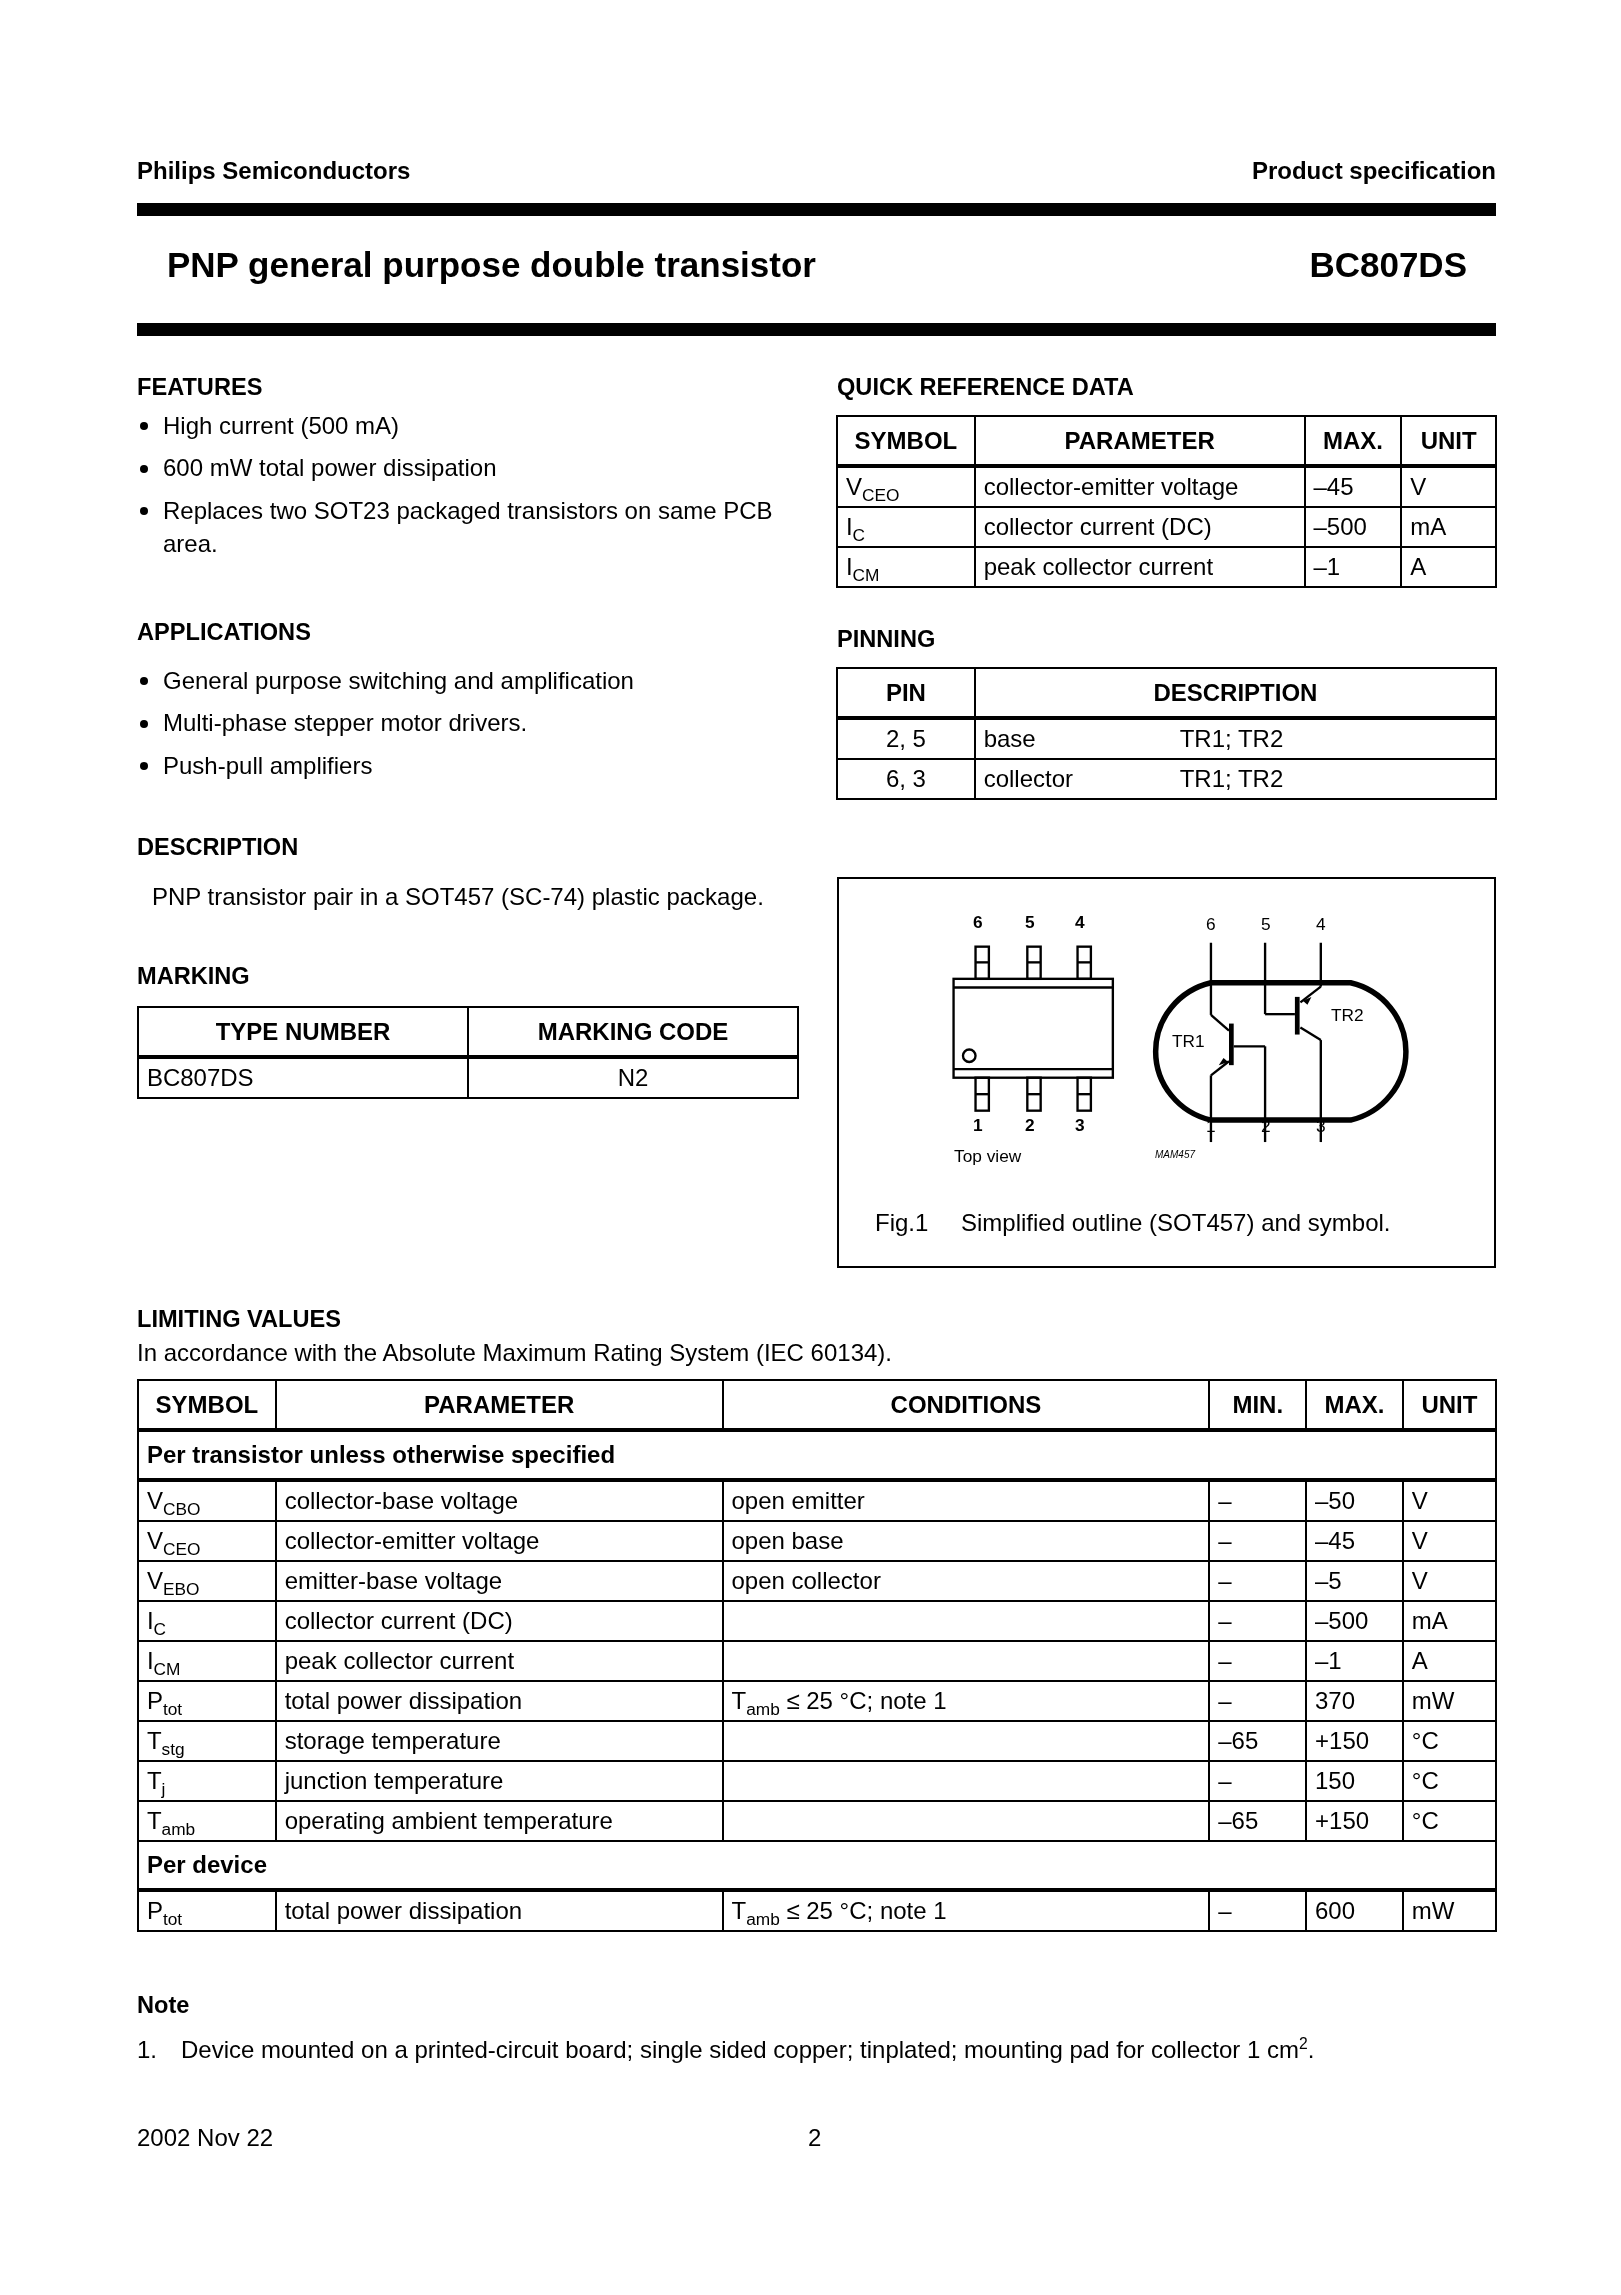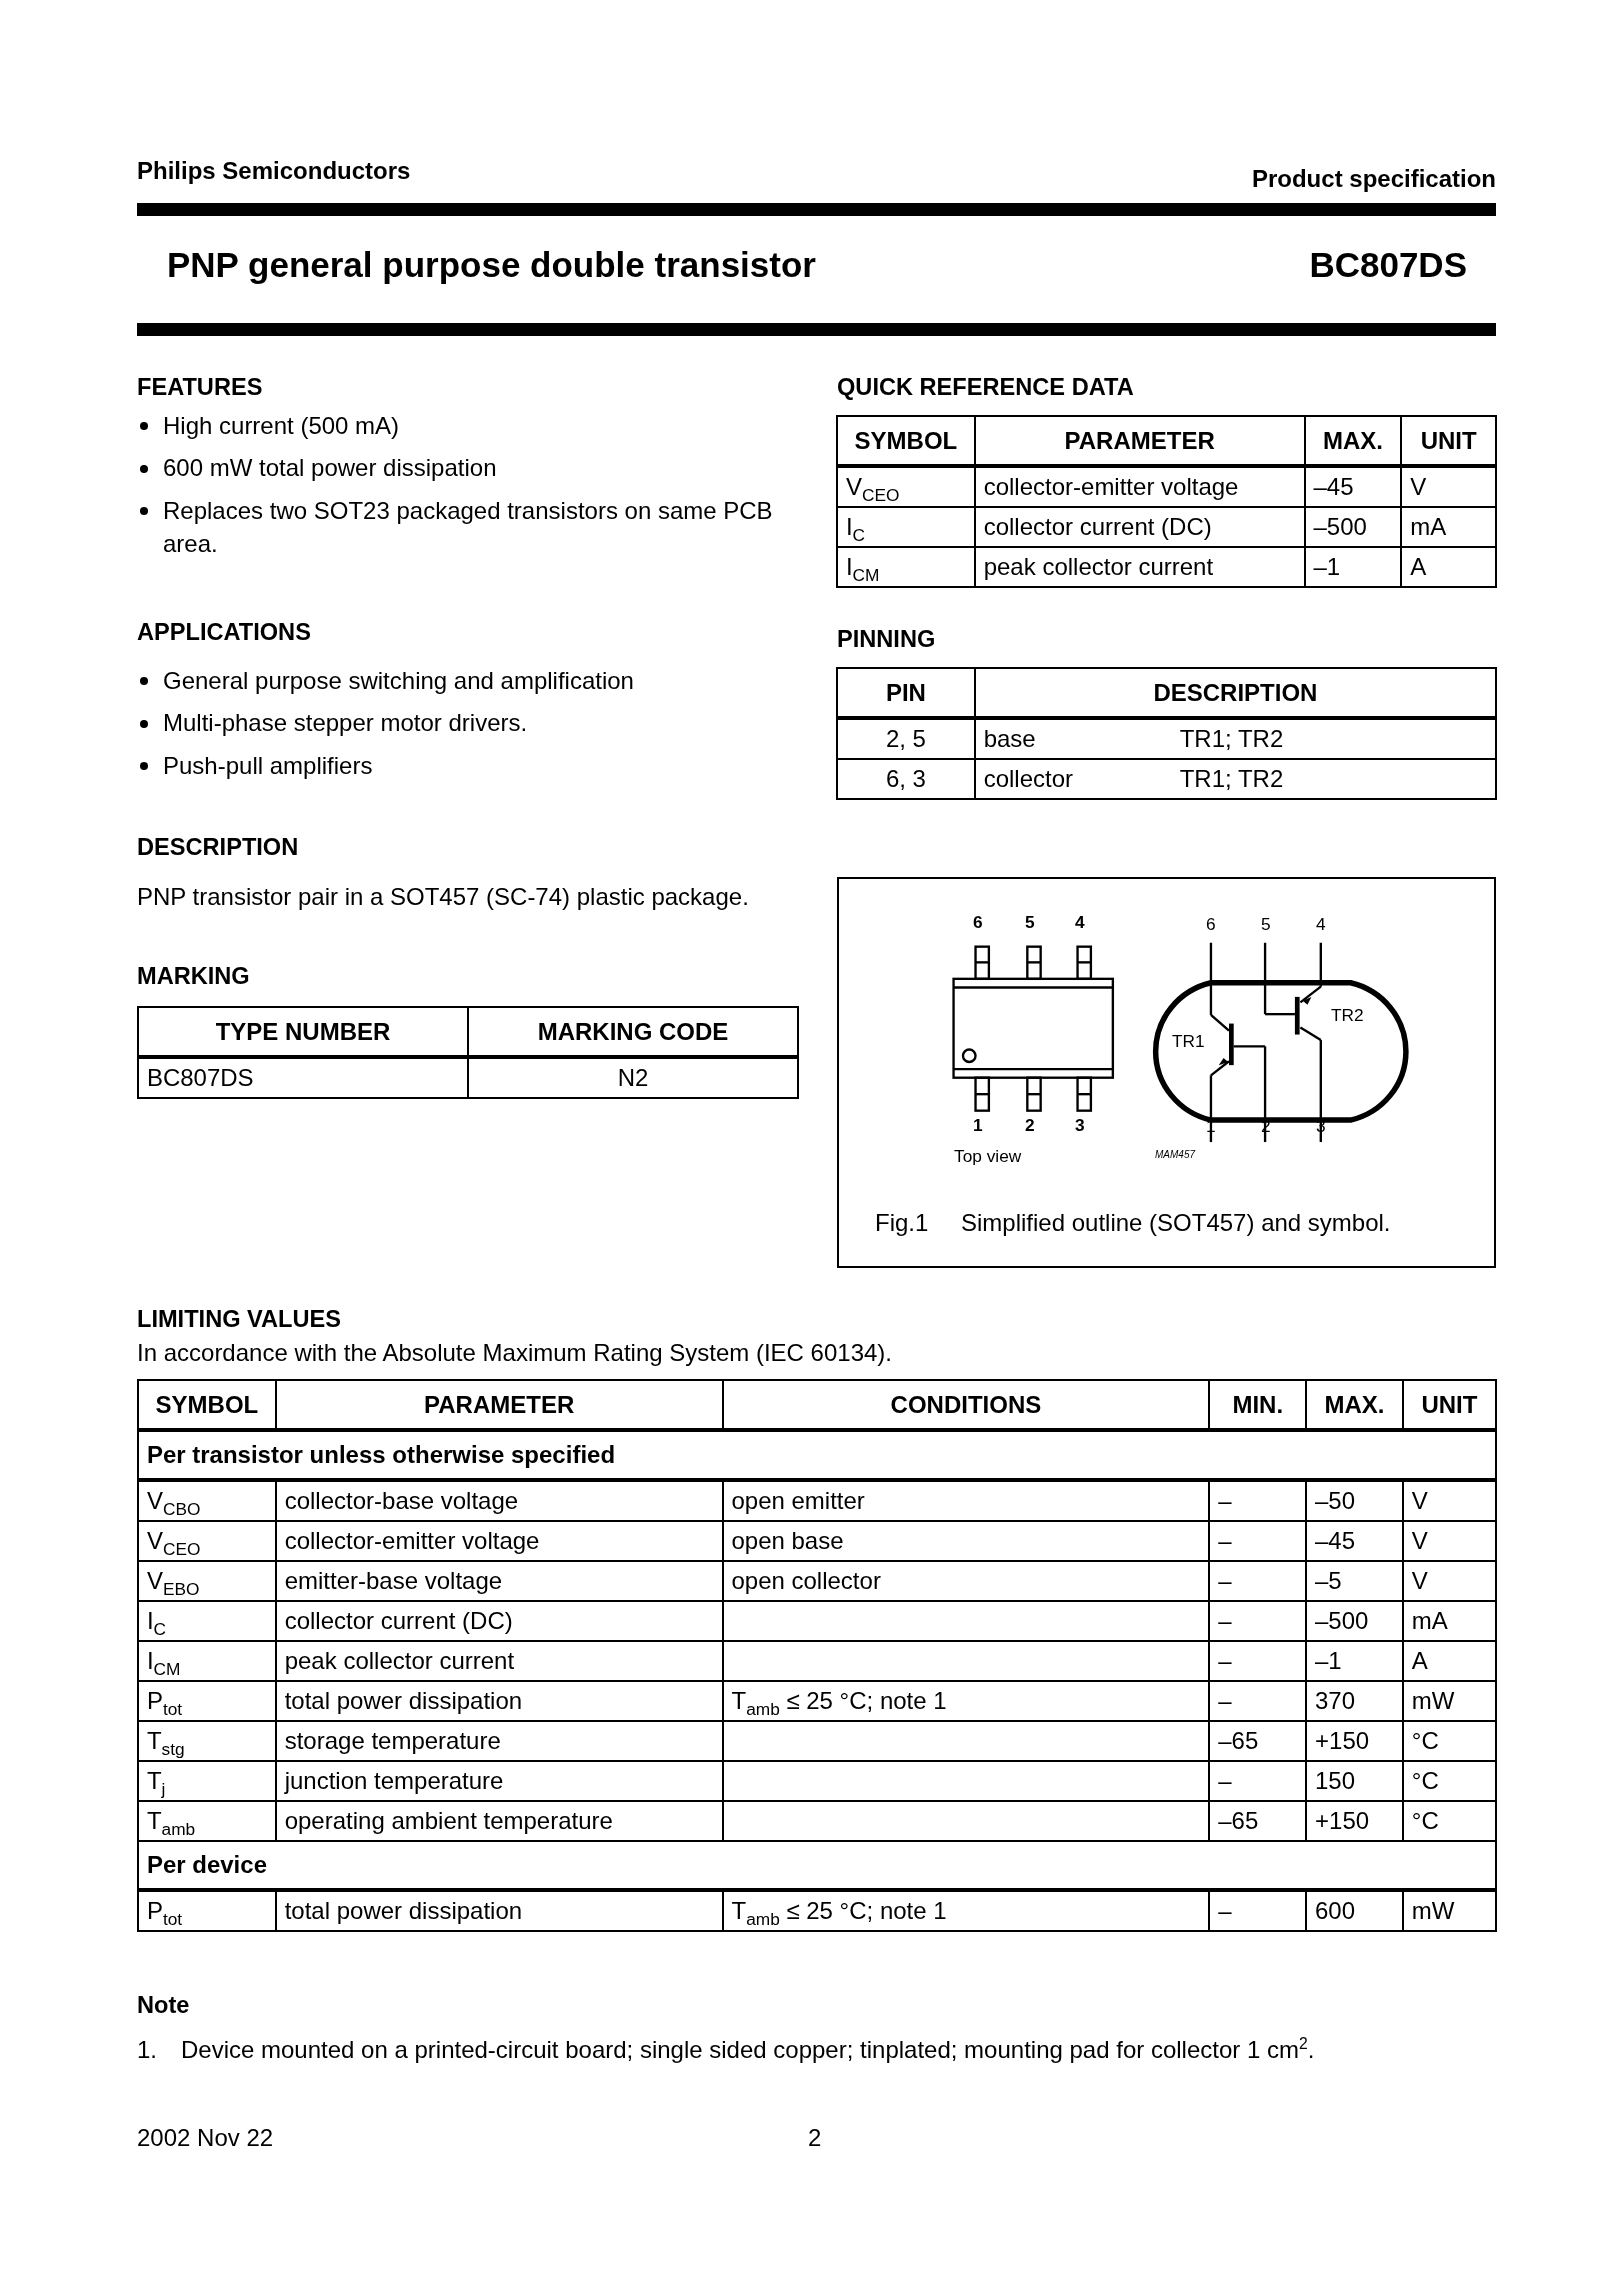--- a/index.html
+++ b/index.html
@@ -3,21 +3,21 @@
   <meta charset="utf-8">
   <style>
     html, body { margin: 0; padding: 0; background: #ffffff; }
     body {
       width: 1622px; height: 2295px; position: relative; overflow: hidden;
       font-family: "Liberation Sans", sans-serif; color: #000;
     }
     .abs { position: absolute; }
     .hdr-left, .hdr-right { top: 157px; font-size: 24px; font-weight: bold; }
     .hdr-left { left: 137px; }
-    .hdr-right { right: 126px; margin-top: 8px; }
+    .hdr-right { right: 126px; }
     .rule { left: 137px; width: 1359px; height: 13.3px; background: #000; }
     .title { top: 245px; left: 167px; font-size: 35px; font-weight: bold; }
     .partno { top: 245px; right: 155px; font-size: 35px; font-weight: bold; }
 
     .sec-h { font-size: 23.6px; font-weight: bold; }
     .body-t { font-size: 24px; line-height: 42px; }
     ul.bul { list-style: none; margin: 0; padding: 0; }
     ul.bul li { position: relative; padding-left: 26px; font-size: 24px; line-height: 33px; margin-bottom: 9.4px; }
     ul.bul li .dot { position: absolute; left: 3.1px; top: 13.3px; width: 7.9px; height: 7.9px; border-radius: 50%; background: #000; }
 
@@ -54,21 +54,21 @@
 </ul>
 
 <div class="abs sec-h" style="left:137px; top:619px;">APPLICATIONS</div>
 <ul class="abs bul" style="left:137px; top:664px; width:675px;">
   <li><span class="dot"></span><span>General purpose switching and amplification</span></li>
   <li><span class="dot"></span><span>Multi-phase stepper motor drivers.</span></li>
   <li><span class="dot"></span><span>Push-pull amplifiers</span></li>
 </ul>
 
 <div class="abs sec-h" style="left:137px; top:834px;">DESCRIPTION</div>
-<div class="abs body-t" style="left:137px; top:876px;">PNP transistor pair in a SOT457 (SC-74) plastic package.</div>
+<div class="abs body-t" style="left:152px; top:876px;">PNP transistor pair in a SOT457 (SC-74) plastic package.</div>
 
 <div class="abs sec-h" style="left:137px; top:963px;">MARKING</div>
 <table class="abs dt" style="left:137px; top:1006px; width:662px;">
   <tbody>
       <tr class="thick">
     <th style="width:50%;">TYPE NUMBER</th>
     <th>MARKING CODE</th>
   </tr>
   <tr>
     <td>BC807DS</td>

